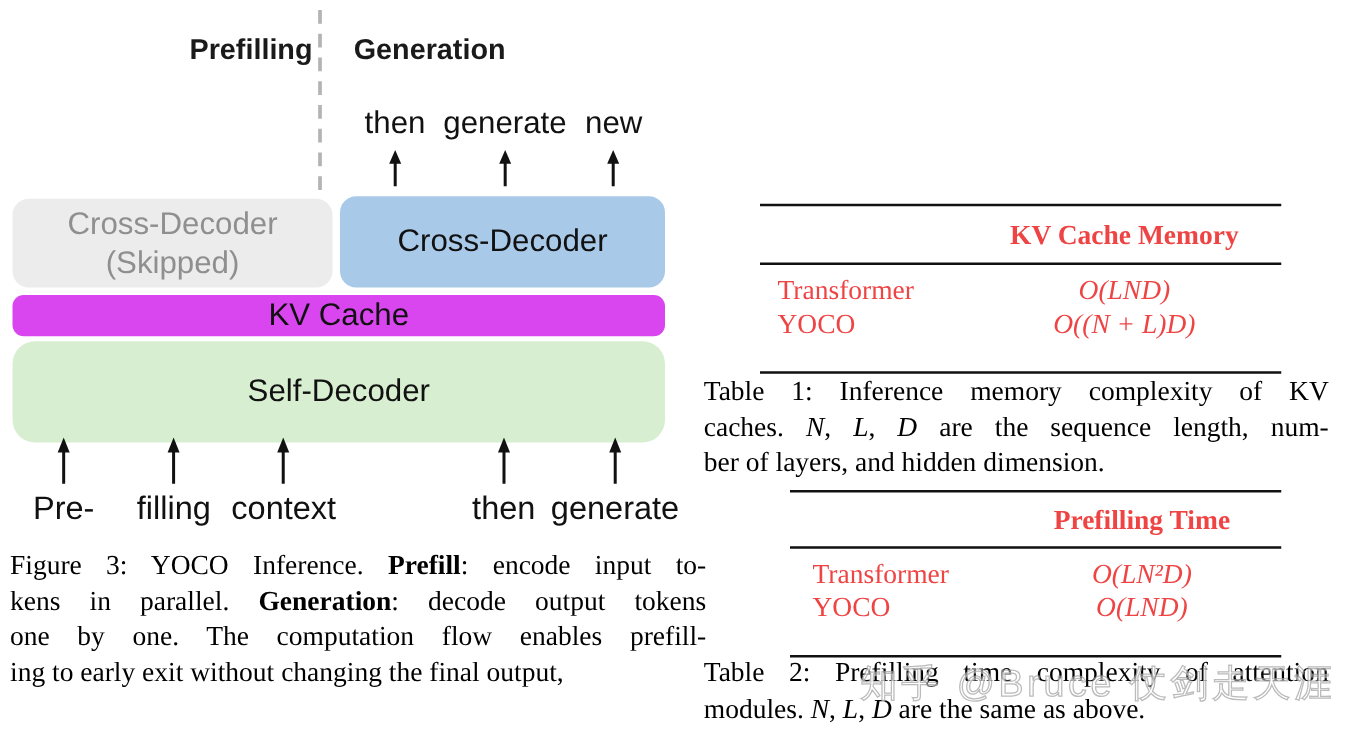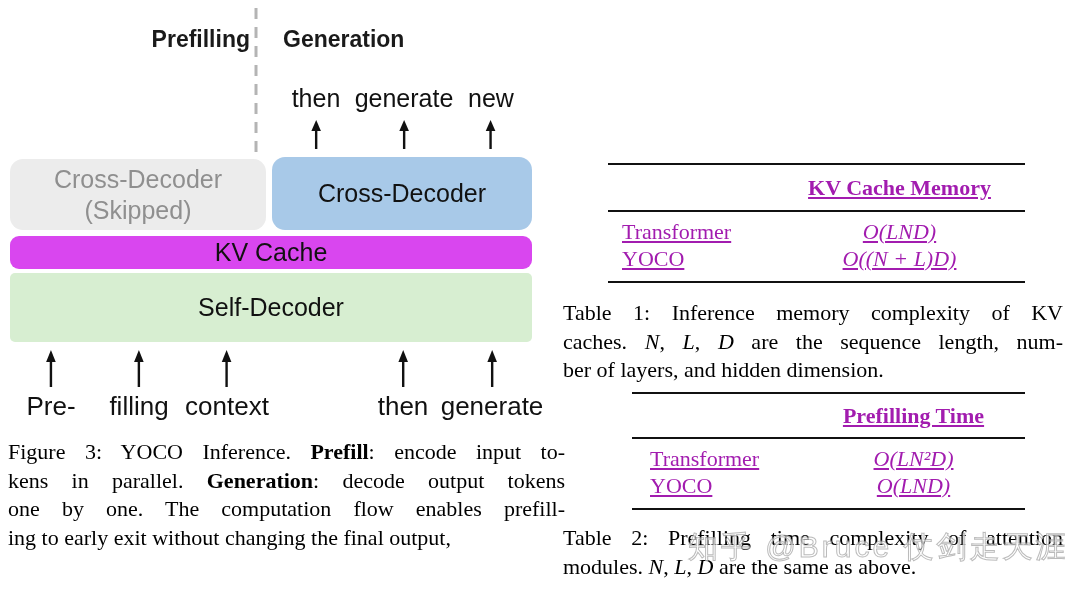--- a/index.html
+++ b/index.html
@@ -17,39 +17,39 @@
   .gen-col .word{font-size:25px;color:#111;}
   .gen-col svg{margin-top:7px;}
   .in-col{top:350px;}
   .in-col .word{font-size:26px;color:#111;margin-top:3px;}
 
   .box{position:absolute;display:flex;flex-direction:column;align-items:center;justify-content:center;
        font-size:25px;color:#111;text-align:center;}
   .box-skipped{left:10px;top:159px;width:256px;height:71px;border-radius:13px;background:#ececec;color:#8f8f8f;line-height:31px;}
   .box-cross{left:272px;top:157px;width:260px;height:73px;border-radius:13px;background:#a8c9e8;}
   .box-kv{left:10px;top:236px;width:522px;height:33px;border-radius:9px;background:#d946ef;}
-  .box-self{left:10px;top:273px;width:522px;height:69px;border-radius:5px;background:#d7eed1;}
+  .box-self{left:10px;top:273px;width:522px;height:81px;border-radius:18px;background:#d7eed1;}
   .caption{position:absolute;font-family:"Liberation Serif",serif;font-size:22px;line-height:28.6px;color:#000;}
   .cap-line{text-align:justify;text-align-last:justify;white-space:normal;}
   .cap-line:last-child{text-align-last:left;}
   .seg-b{font-weight:bold;}
   .seg-i{font-style:italic;}
 
   .fig-caption{left:8px;top:438px;width:557px;}
   .t1-caption{left:563px;top:299px;width:500px;}
   .t2-caption{left:563px;top:524px;width:500px;}
 
   
-  .mtable{position:absolute;font-family:"Liberation Serif",serif;font-size:22px;color:#a21caf;text-decoration:underline;}
+  .mtable{position:absolute;font-family:"Liberation Serif",serif;font-size:22px;color:#ef4444;}
   .t1{left:608px;top:163px;width:417px;}
   .t2{left:632px;top:392px;width:393px;}
   .thead{display:flex;align-items:center;border-top:2px solid #111;border-bottom:2px solid #111;}
   .t1 .thead{height:45px;}
   .t2 .thead{height:43px;}
-  .tbody{border-bottom:2px solid #111;padding:6px 0 9px 0;}
+  .tbody{border-bottom:2px solid #111;padding:6px 0 25px 0;}
   .trow{display:flex;height:27px;align-items:center;}
   .col-label{box-sizing:content-box;}
   .t1 .col-label{width:152px;padding-left:14px;}
   .t2 .col-label{width:152px;padding-left:18px;}
   .col-value{flex:1;text-align:center;}
   .thead .col-value{font-weight:bold;}
   .math{font-style:italic;}
 
   
   .watermark{position:absolute;left:688px;top:527px;width:400px;

